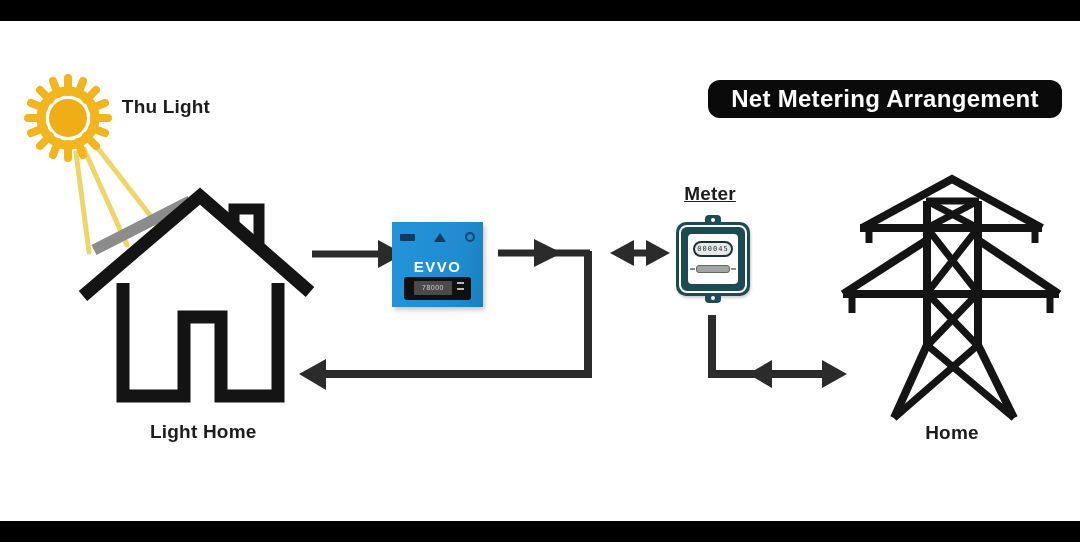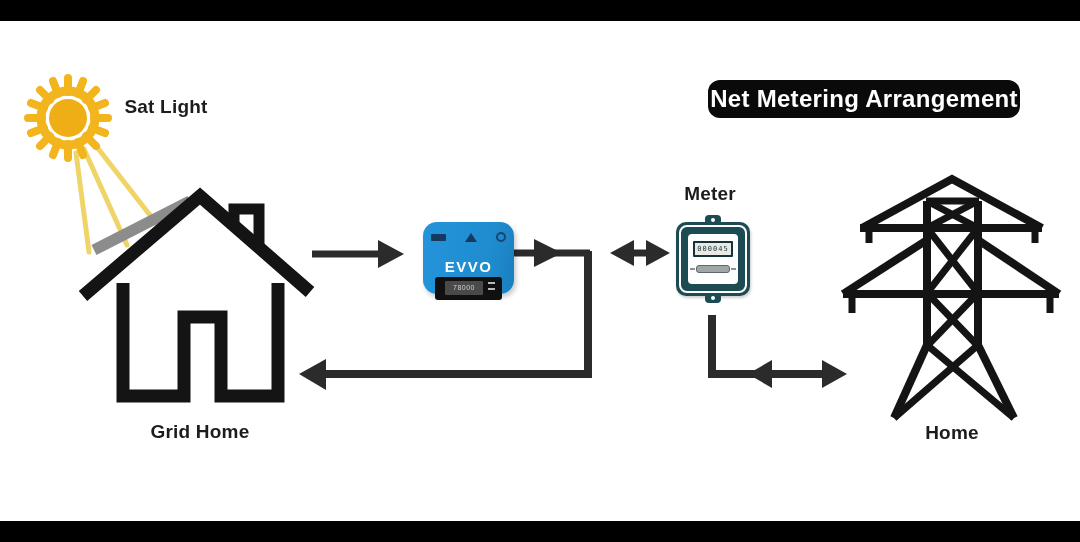--- a/index.html
+++ b/index.html
@@ -8,31 +8,31 @@
     overflow:hidden;font-family:"Liberation Sans",sans-serif;
   }
   .letterbox{position:absolute;left:0;width:1080px;height:21px;background:#000;}
   #bar-top{top:0;}
   #bar-bottom{top:521px;}
   .diagram-label{
     position:absolute;color:#1c1c1c;font-weight:bold;font-size:19px;
     text-align:center;white-space:nowrap;letter-spacing:.2px;
   }
   #title-box{
-    position:absolute;left:708px;top:80px;width:312px;height:38px;
+    position:absolute;left:708px;top:80px;width:354px;height:38px;
     background:#0a0a0a;border-radius:12px;display:flex;align-items:center;
     justify-content:center;color:#ffffff;font-weight:bold;font-size:24px;
     letter-spacing:.3px;
   }
   svg{position:absolute;left:0;top:0;}
   
   #inverter-box{
-    position:absolute;left:423px;top:222px;width:91px;height:72px;
+    position:absolute;left:392px;top:222px;width:91px;height:85px;
     background:linear-gradient(100deg,#2494da 0%,#1f8ccf 70%,#1a7fbe 100%);
-    border-radius:14px;box-shadow:2px 3px 5px rgba(0,0,0,.22);
+    border-radius:0;box-shadow:2px 3px 5px rgba(0,0,0,.22);
   }
   #inverter-box .toprow{
     position:absolute;left:8px;right:8px;top:9px;height:12px;
     display:flex;justify-content:space-between;align-items:center;
   }
   .inv-logo-sm{width:15px;height:7px;background:#16395f;border-radius:1px;}
   .inv-mark{width:0;height:0;border-left:6px solid transparent;
     border-right:6px solid transparent;border-bottom:9px solid #16395f;}
   .inv-ring{width:10px;height:10px;border:2.5px solid #16395f;border-radius:50%;
     box-sizing:border-box;opacity:.85;}
@@ -60,21 +60,21 @@
     content:"";position:absolute;inset:3px;border:2px solid #ffffff;
     border-radius:8px;
   }
   #meter-face{
     position:absolute;left:12px;top:12px;right:12px;bottom:12px;background:#ffffff;
     border-radius:4px;z-index:2;
   }
   #meter-reading{
     position:absolute;left:50%;top:7px;transform:translateX(-50%);
     width:36px;height:12px;background:#e8e8e4;border:2px solid #16333b;
-    border-radius:1px;color:#16333b;font-size:7px;line-height:12px;
+    border-radius:8px;color:#16333b;font-size:7px;line-height:12px;
     text-align:center;letter-spacing:1px;font-family:"DejaVu Sans Mono",monospace;
   }
   #meter-slot{
     position:absolute;left:50%;top:31px;transform:translateX(-50%);
     width:32px;height:6px;background:#9fa6a3;border:1px solid #5d6a68;border-radius:3px;
   }
   .meter-tick{position:absolute;top:34px;width:5px;height:2px;background:#8b938f;}
   .meter-lug{
     position:absolute;left:50%;transform:translateX(-50%);width:16px;height:10px;
     background:#1c4b54;border-radius:4px;z-index:1;
@@ -198,23 +198,23 @@
         <line x1="927" y1="345" x2="1014" y2="418" stroke-width="7"></line>
         <line x1="978" y1="345" x2="894" y2="418" stroke-width="7"></line>
       </g>
     </g>
   </svg>
 
   <div id="title-box">
     <span>Net Metering Arrangement</span>
   </div>
 
-  <div class="diagram-label" style="left:120px;top:96px;width:92px;">Sat Light</div>
-  <div class="diagram-label" style="left:150px;top:421px;width:100px;">Grid Home</div>
-  <div class="diagram-label" style="left:675px;top:183px;width:70px;">Meter</div>
+  <div class="diagram-label" style="left:120px;top:96px;width:92px;">Thu Light</div>
+  <div class="diagram-label" style="left:150px;top:421px;width:100px;">Light Home</div>
+  <div class="diagram-label" style="left:675px;top:183px;width:70px;text-decoration:underline;">Meter</div>
   <div class="diagram-label" style="left:922px;top:422px;width:60px;">Home</div>
 
   <div id="inverter-box">
     <div class="toprow">
       <div class="inv-logo-sm"></div>
       <div class="inv-mark"></div>
       <div class="inv-ring"></div>
     </div>
     <div id="inverter-brand">EVVO</div>
     <div id="inverter-display">

